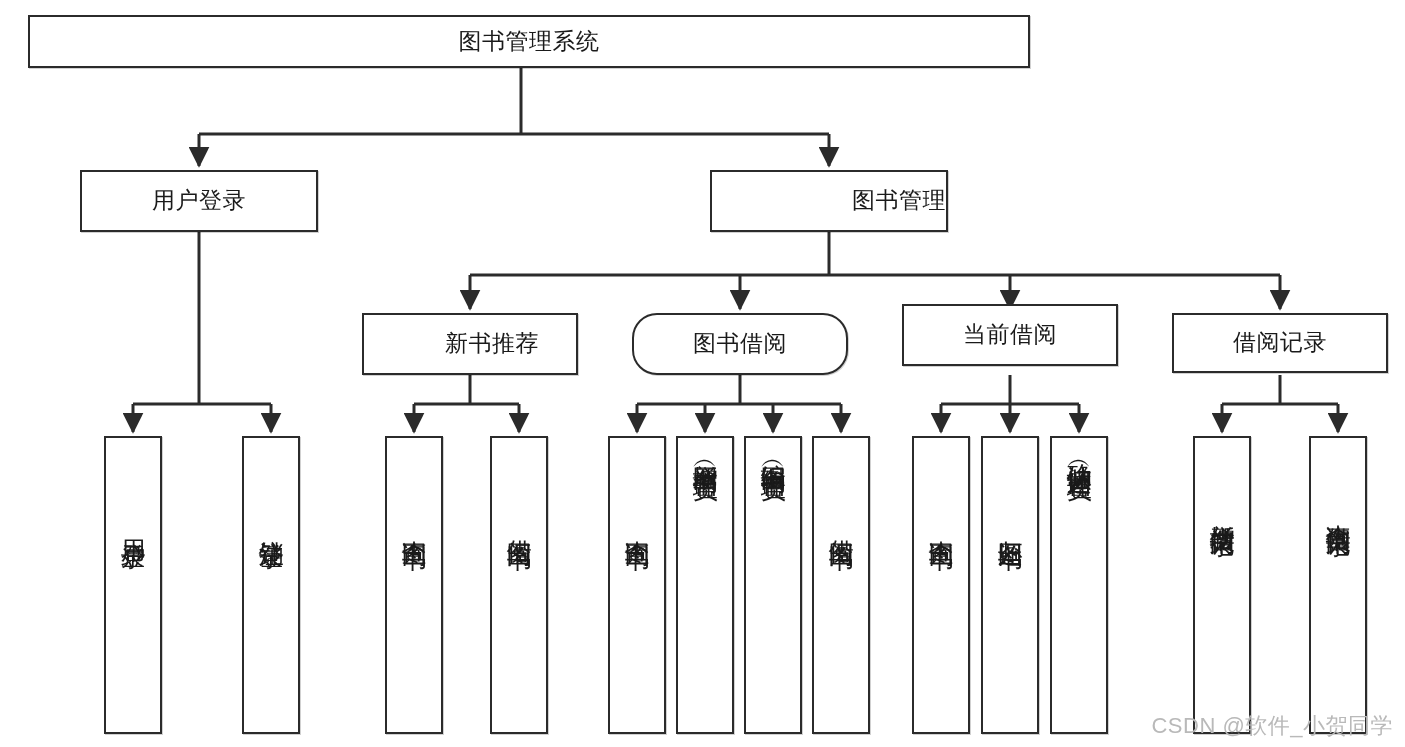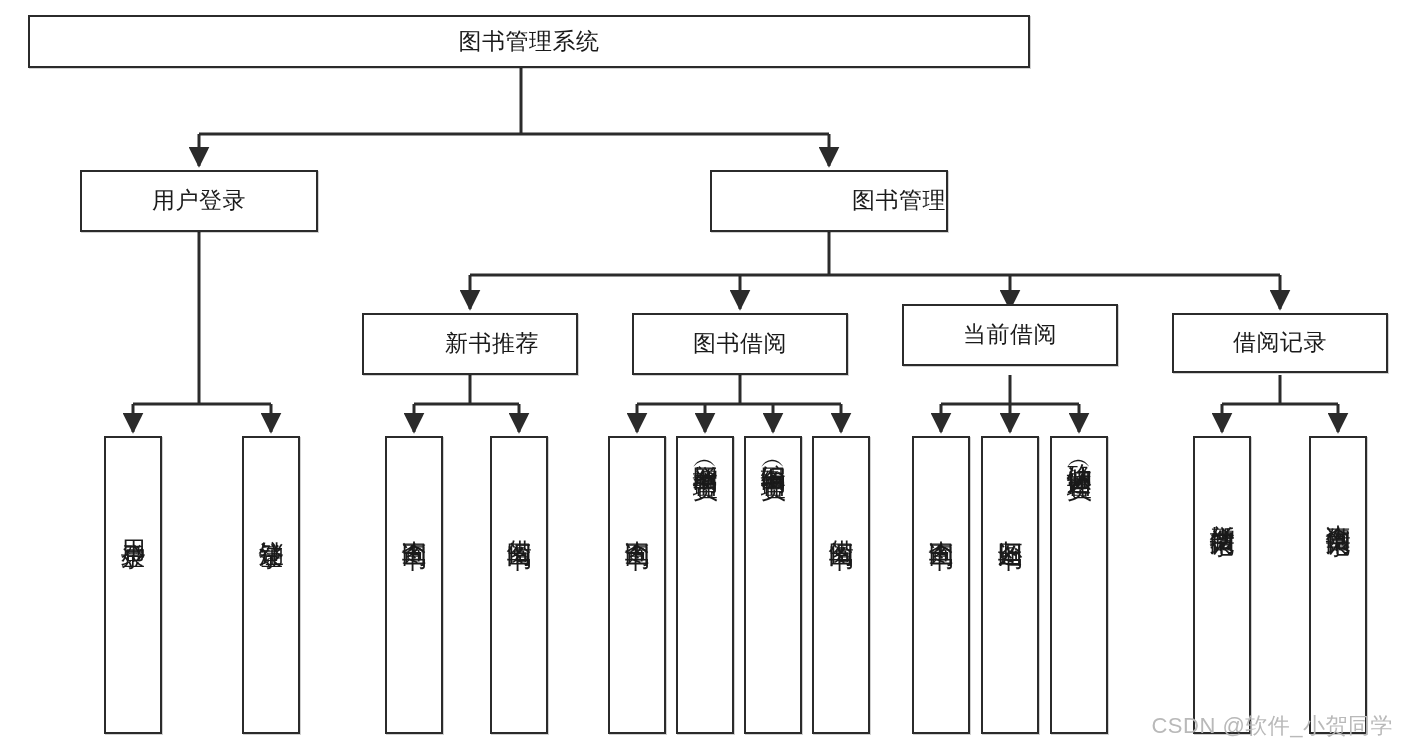--- a/index.html
+++ b/index.html
@@ -140,21 +140,21 @@
   <div class="node node-h" style="left:80px; top:170px; width:238px; height:62px;">
     <span class="node-label">用户登录</span>
   </div>
   <div class="node node-h" style="left:710px; top:170px; width:238px; height:62px;justify-content:flex-end;">
     <span class="node-label">图书管理</span>
   </div>
 
   <div class="node node-h" style="left:362px; top:313px; width:216px; height:62px;padding-left:44px;">
     <span class="node-label">新书推荐</span>
   </div>
-  <div class="node node-h" style="left:632px; top:313px; width:216px; height:62px;">
+  <div class="node node-h" style="left:632px; top:313px; width:216px; height:62px;border-radius:25px;">
     <span class="node-label">图书借阅</span>
   </div>
   <div class="node node-h" style="left:902px; top:304px; width:216px; height:62px;">
     <span class="node-label">当前借阅</span>
   </div>
   <div class="node node-h" style="left:1172px; top:313px; width:216px; height:60px;">
     <span class="node-label">借阅记录</span>
   </div>
 
   <div class="node node-v low" style="left:104px; top:436px; width:58px; height:298px;">

